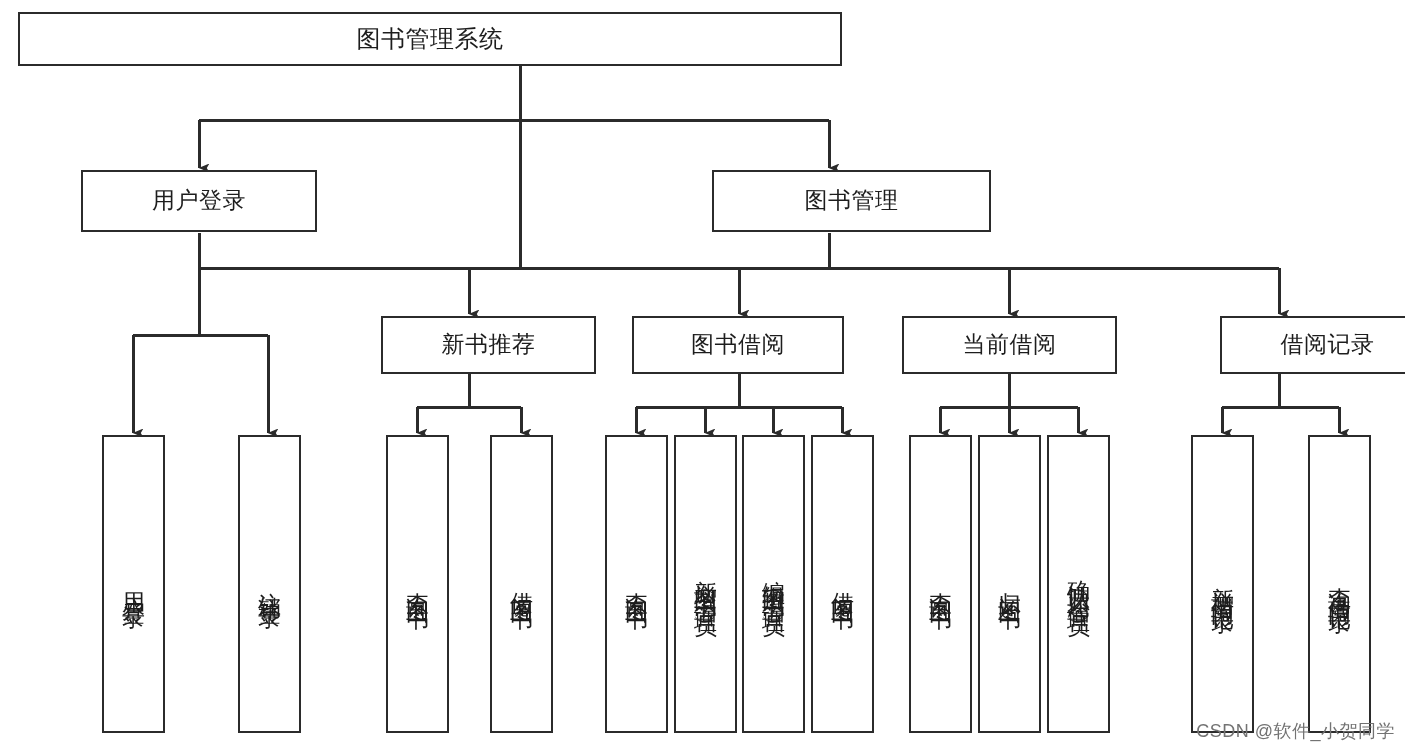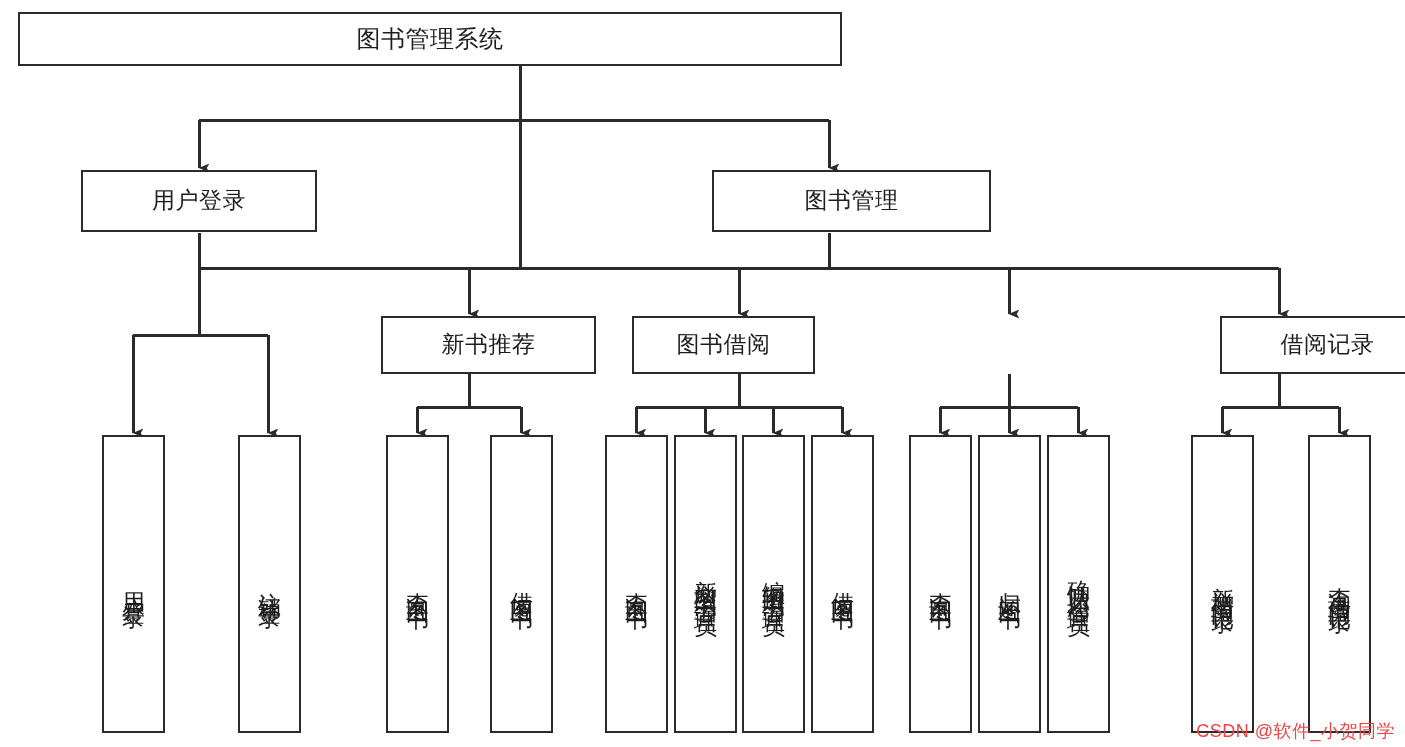--- a/index.html
+++ b/index.html
@@ -62,21 +62,21 @@
     line-height: 1.0;
     letter-spacing: 5px;
     white-space: nowrap;
     max-height: 268px;
   }
   #watermark {
     position: absolute;
     right: 10px;
     bottom: 4px;
     font-size: 18px;
-    color: #ef4444;
+    color: #737373;
     white-space: nowrap;
     letter-spacing: 0.5px;
   }
 </style>
 </head>
 <body>
 
 <div id="diagram-root">
 
   <svg id="connector-layer" viewBox="0 0 1405 747" width="1405" height="747" xmlns="http://www.w3.org/2000/svg">
@@ -159,22 +159,25 @@
   <div class="node horiz" style="left:81px; top:170px; width:236px; height:62px;">
     <span class="node-label">用户登录</span>
   </div>
   <div class="node horiz" style="left:712px; top:170px; width:279px; height:62px;">
     <span class="node-label">图书管理</span>
   </div>
 
   <div class="node horiz" style="left:362px; top:316px; width:215px; height:58px;margin-left:19px;">
     <span class="node-label">新书推荐</span>
   </div>
-  <div class="node horiz" style="left:632px; top:316px; width:183px; height:58px;">
+  <div class="node horiz" style="left:632px; top:316px; width:212px; height:58px;">
     <span class="node-label">图书借阅</span>
+  </div>
+  <div class="node horiz" style="left:902px; top:316px; width:215px; height:58px;">
+    <span class="node-label">当前借阅</span>
   </div>
   <div class="node horiz" style="left:1220px; top:316px; width:215px; height:58px;">
     <span class="node-label">借阅记录</span>
   </div>
 
   <div class="node vert" style="left:102px; top:435px; width:63px; height:298px;">
     <span class="node-label">用户登录</span>
   </div>
   <div class="node vert" style="left:238px; top:435px; width:63px; height:298px;">
     <span class="node-label">注销登录</span>

